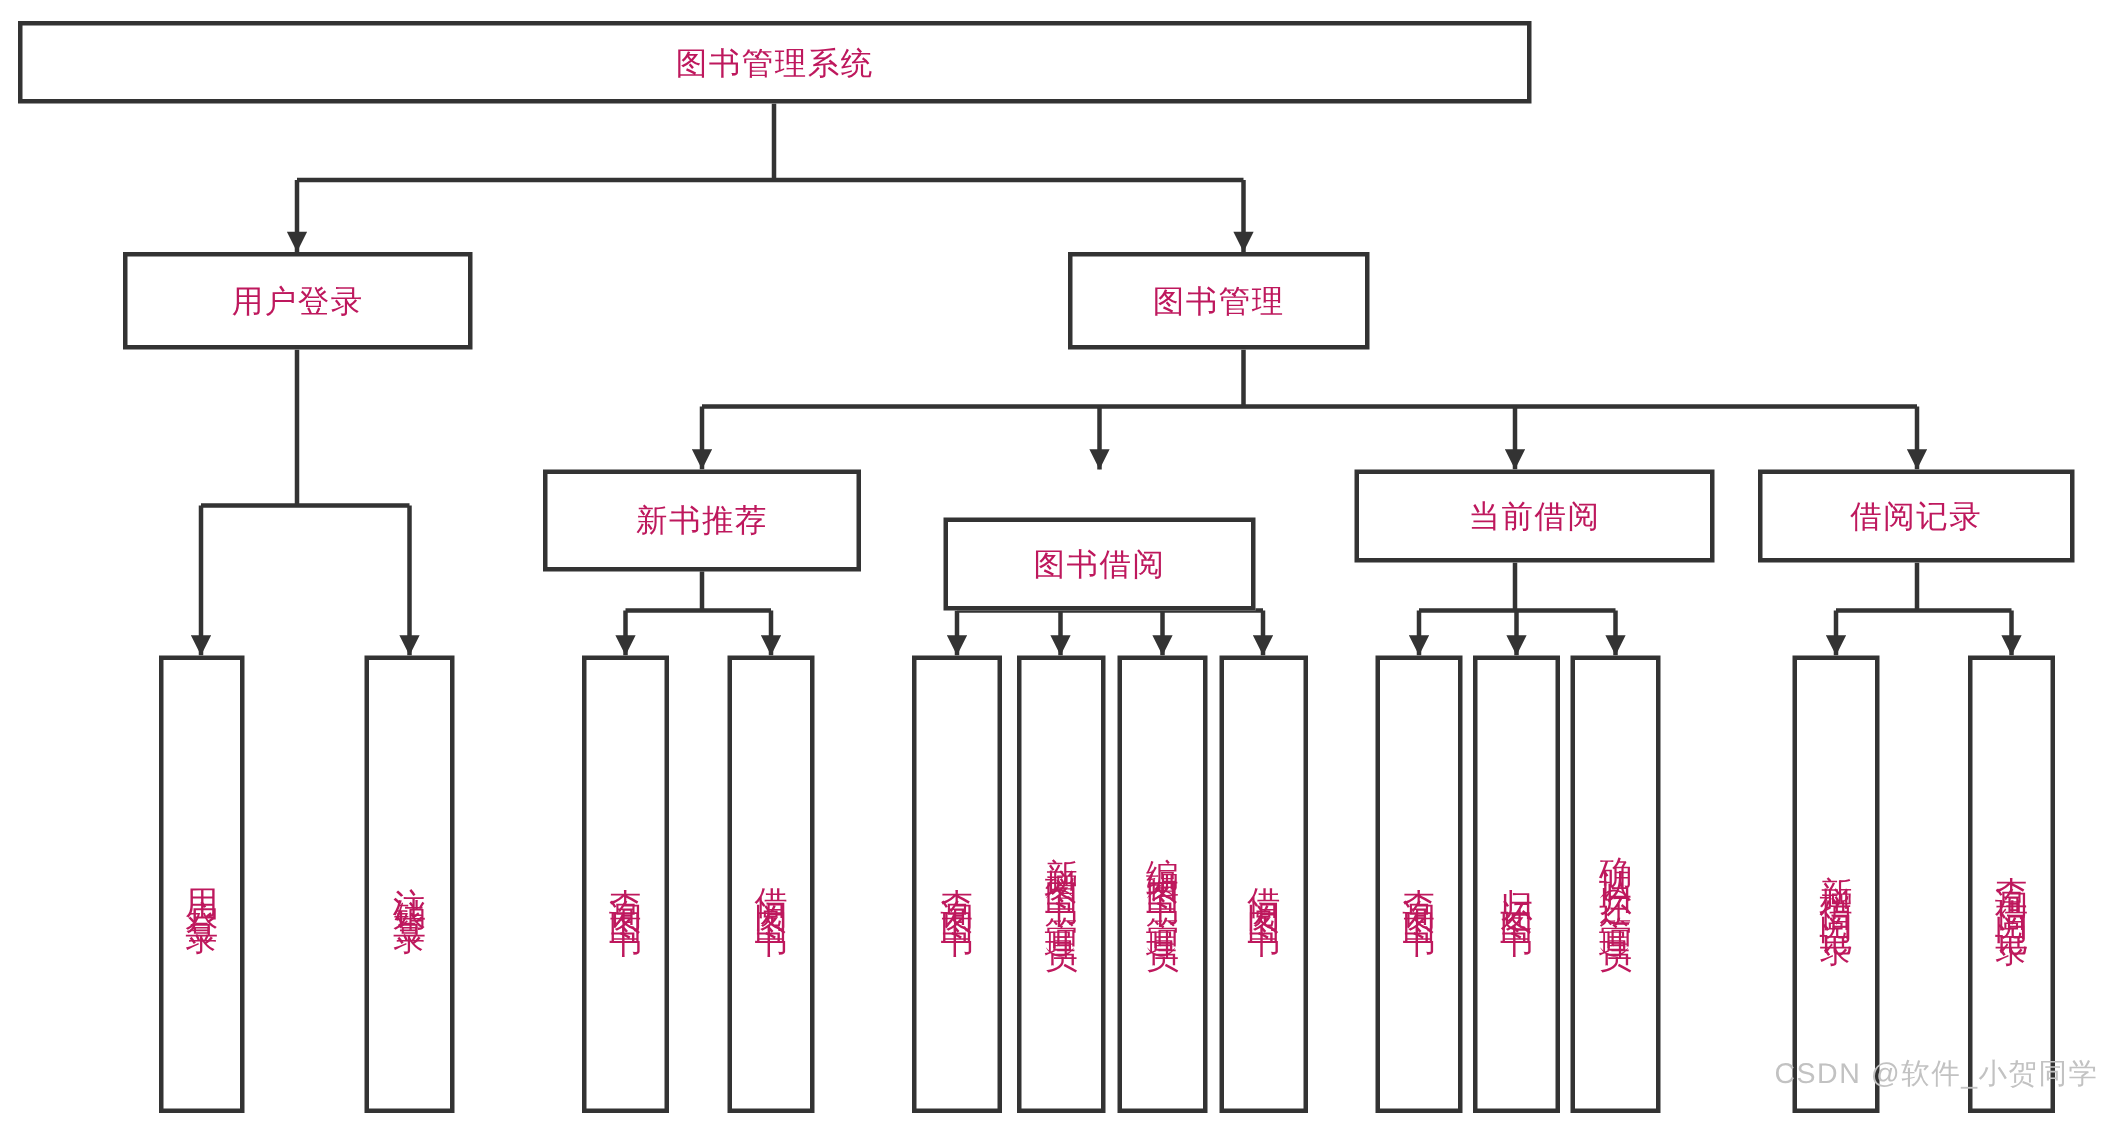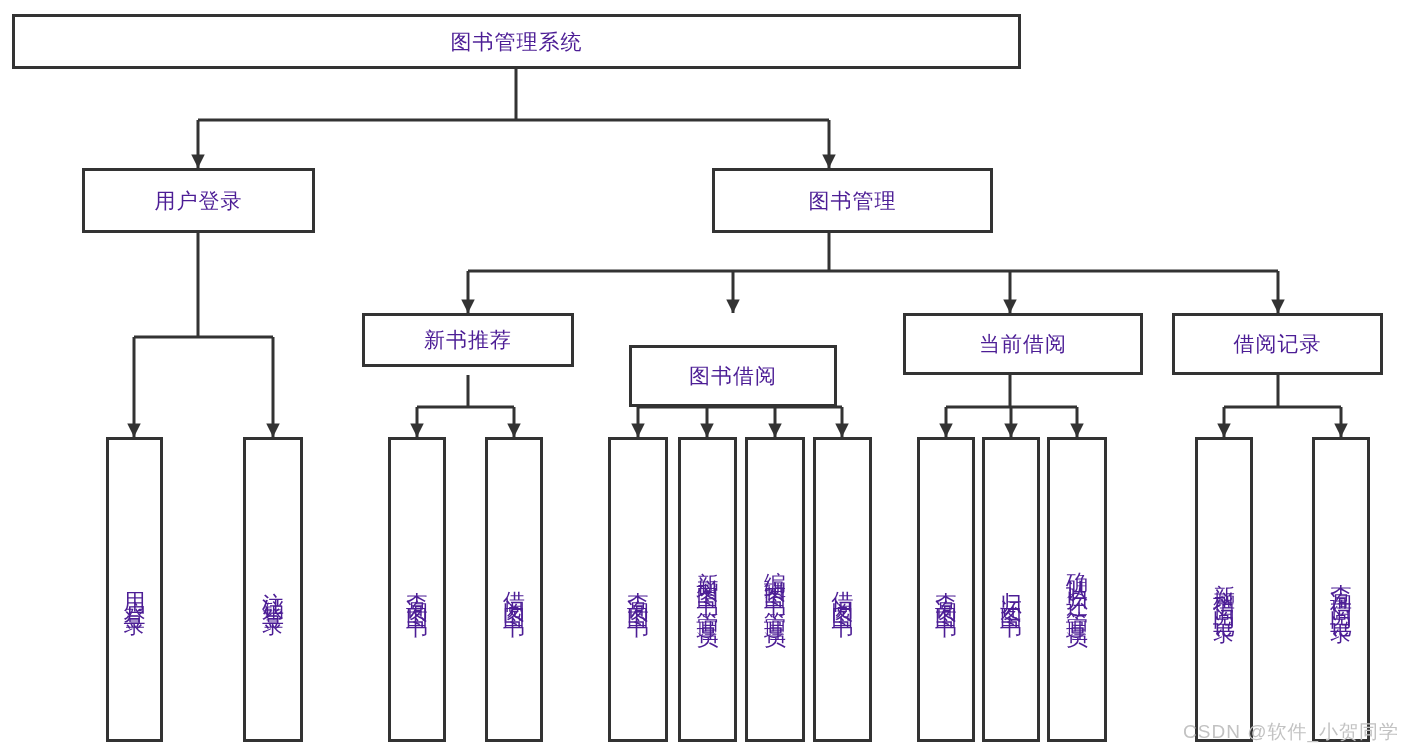--- a/index.html
+++ b/index.html
@@ -2,29 +2,29 @@
 <html><head>
 <meta charset="utf-8">
 <style>
   html,body{margin:0;padding:0;background:#ffffff;}
   .canvas{
     position:relative;width:1405px;height:747px;background:#ffffff;
     font-family:"Liberation Sans","DejaVu Sans",sans-serif;overflow:hidden;
   }
   .node{
     position:absolute;box-sizing:border-box;border:3px solid #333333;background:#ffffff;
-    display:flex;align-items:center;justify-content:center;color:#4c1d95;z-index:2;
+    display:flex;align-items:center;justify-content:center;color:#be185d;z-index:2;
   }
   .node.h{font-size:21px;letter-spacing:1px;white-space:nowrap;}
   .node.v .vtxt{
     writing-mode:vertical-rl;font-size:22px;letter-spacing:8px;line-height:1;
   }
   .connectors{position:absolute;left:0;top:0;z-index:1;pointer-events:none;}
   .watermark{
-    position:absolute;right:6px;bottom:2px;z-index:5;
+    position:absolute;right:6px;bottom:18px;z-index:5;
     font-size:19px;color:#c2c2c2;letter-spacing:1px;white-space:nowrap;
   }
 </style>
 </head>
 <body>
 
 <div class="canvas">
 
   <svg class="connectors" width="1405" height="747" viewBox="0 0 1405 747">
     <defs>
@@ -69,25 +69,25 @@
     </g>
   </svg>
 
   <div class="node h" style="left:12px;top:14px;width:1009px;height:55px;">
     <span>图书管理系统</span>
   </div>
 
   <div class="node h" style="left:82px;top:168px;width:233px;height:65px;">
     <span>用户登录</span>
   </div>
-  <div class="node h" style="left:712px;top:168px;width:281px;height:65px;">
+  <div class="node h" style="left:712px;top:168px;width:201px;height:65px;">
     <span>图书管理</span>
   </div>
 
-  <div class="node h" style="left:362px;top:313px;width:212px;height:54px;">
+  <div class="node h" style="left:362px;top:313px;width:212px;height:68px;">
     <span>新书推荐</span>
   </div>
   <div class="node h" style="left:629px;top:313px;width:208px;height:62px;margin-top:32px;">
     <span>图书借阅</span>
   </div>
   <div class="node h" style="left:903px;top:313px;width:240px;height:62px;">
     <span>当前借阅</span>
   </div>
   <div class="node h" style="left:1172px;top:313px;width:211px;height:62px;">
     <span>借阅记录</span>

